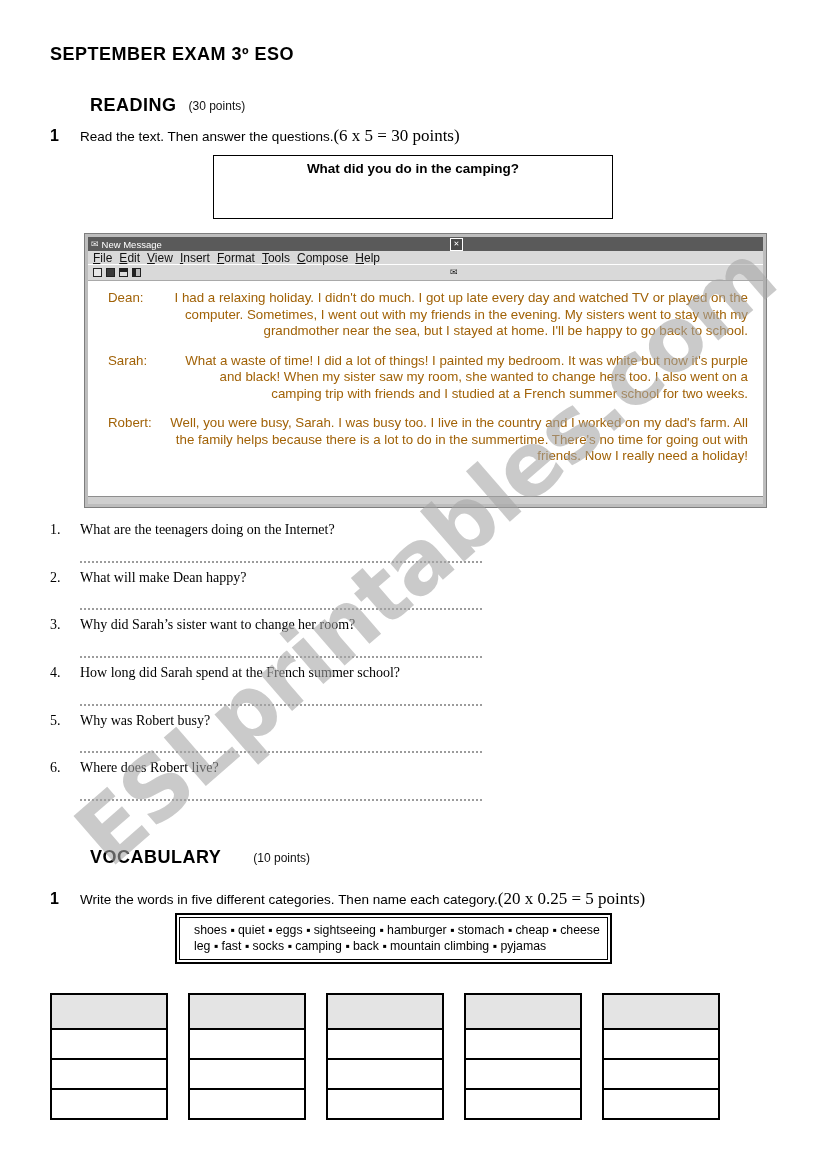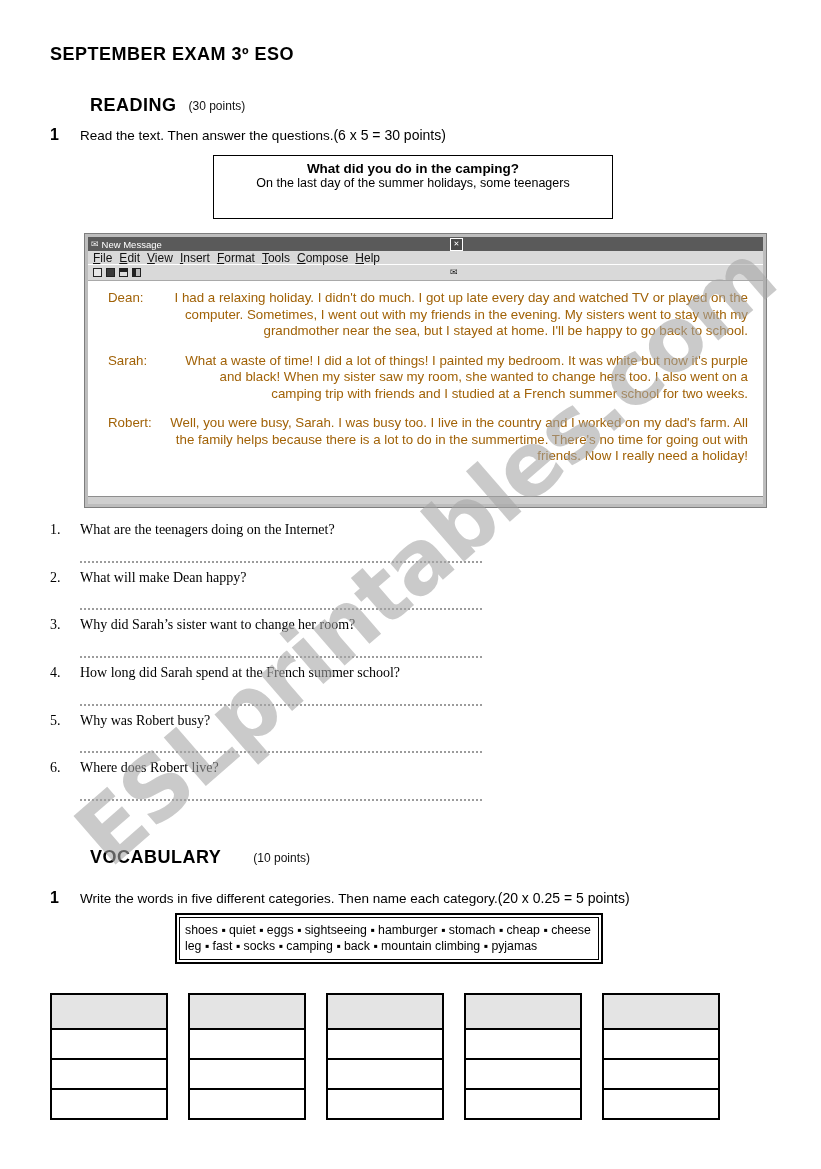--- a/index.html
+++ b/index.html
@@ -10,21 +10,21 @@
   .doc-title{position:absolute;left:50px;top:44px;font-size:18px;font-weight:bold;letter-spacing:.5px;}
   .section-heading{position:absolute;left:50px;display:flex;align-items:center;margin-left:40px;}
   .section-heading .h{font-size:18px;font-weight:bold;letter-spacing:.5px;}
   .section-heading .pts{font-size:12px;margin-left:12px;color:#111;}
   .reading-heading{top:95px;}
   .vocab-heading{top:847px;gap:20px;}
 
   .exercise-line{position:absolute;left:50px;display:flex;align-items:baseline;}
   .exercise-line .num{font-size:16px;font-weight:bold;width:30px;}
   .exercise-line .txt{font-size:13.5px;}
-  .exercise-line .pts-serif{font-family:Liberation Sans, sans-serif;font-size:14px;}
+  .exercise-line .pts-serif{font-family:Liberation Serif, serif;font-size:17px;}
   .reading-exercise{top:126px;}
   .vocab-exercise{top:889px;}
 
   
   .intro-box{position:absolute;left:213px;top:155px;width:398px;height:57px;border:1px solid #000;
              text-align:center;padding-top:5px;box-sizing:content-box;}
   .intro-box .ib-title{font-size:13.5px;font-weight:bold;}
   .intro-box .ib-line{font-size:12.5px;line-height:15.5px;}
   .intro-box .ib-line:first-of-type{margin-top:6px;}
 
@@ -57,21 +57,21 @@
   
   .questions{position:absolute;left:50px;top:522px;width:432px;}
   .q{position:relative;height:47.7px;}
   .q-row{display:flex;font-family:"Liberation Serif",serif;font-size:14px;}
   .q-num{width:30px;}
   .q-text{flex:1;}
   .answer-line{position:absolute;left:30px;bottom:7px;width:402px;border-bottom:2px dotted #9c9c9c;}
 
   
   .word-bank{position:absolute;left:175px;top:913px;border:2px solid #000;padding:2px;background:#fff;}
-  .word-bank-inner{border:1.5px solid #000;padding:4px 7px 5px 5px;}
+  .word-bank-inner{border:1.5px solid #000;padding:4px 7px 5px 14px;}
   .wb-line{font-size:12.3px;line-height:16px;white-space:nowrap;}
 
   
   .cat-tables{position:absolute;left:50px;top:993px;width:670px;display:flex;justify-content:space-between;}
   .cat-table{width:118px;border:2px solid #000;box-sizing:border-box;background:#fff;}
   .cat-header{height:33px;background:#e4e4e4;border-bottom:2px solid #000;}
   .cat-row{height:28px;border-bottom:2px solid #000;}
   .cat-row:last-child{border-bottom:none;}
 
   
@@ -92,21 +92,20 @@
   </div>
 
   <div class="exercise-line reading-exercise">
     <span class="num">1</span>
     <span class="txt">Read the text. Then answer the questions. </span>
     <span class="pts-serif">(6 x 5 = 30 points)</span>
   </div>
 
   <div class="intro-box">
     <div class="ib-title">What did you do in the camping?</div>
-    <div class="ib-line">On the last day of the summer holidays, some teenagers</div>
   </div>
 
   <div class="email-window">
     <div class="title-bar">
       <span class="env">✉</span>
       <span>New Message</span>
       <span class="close-box">✕</span>
     </div>
     <div class="menu-bar">
       <span class="menu-item">File</span>

